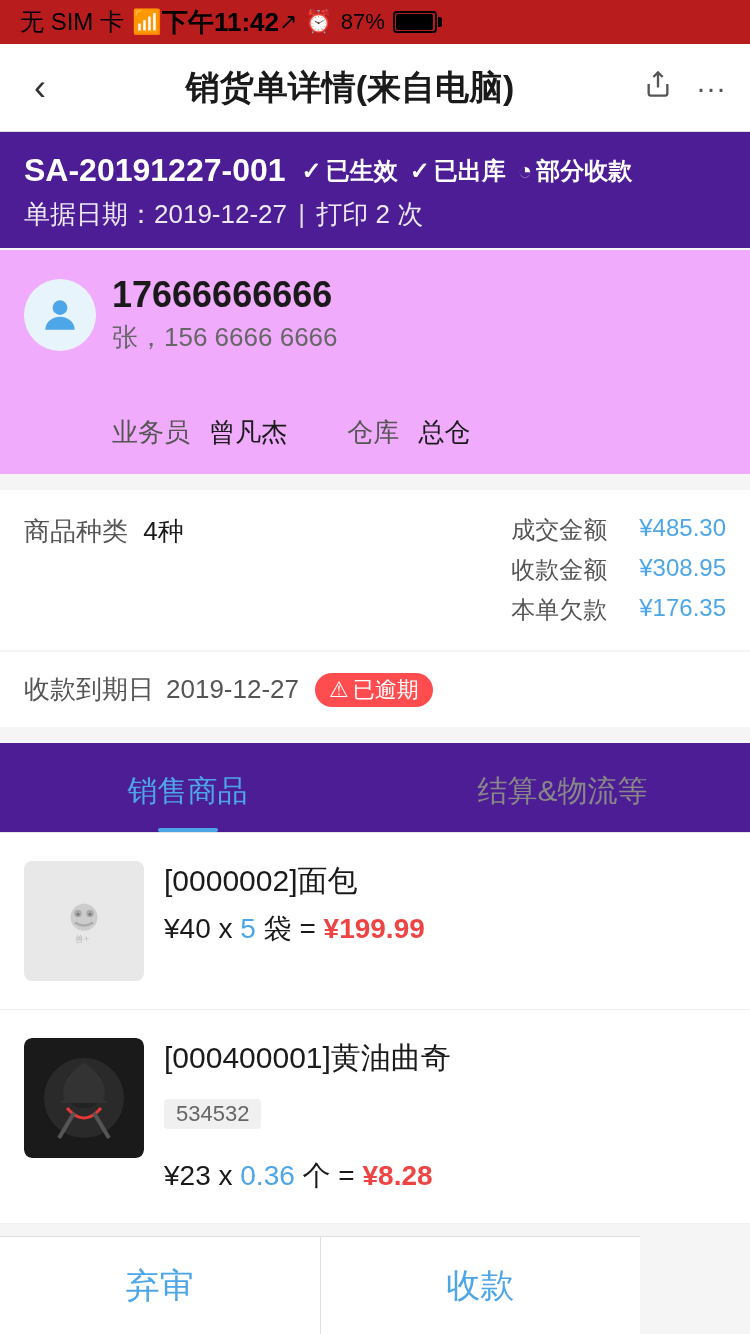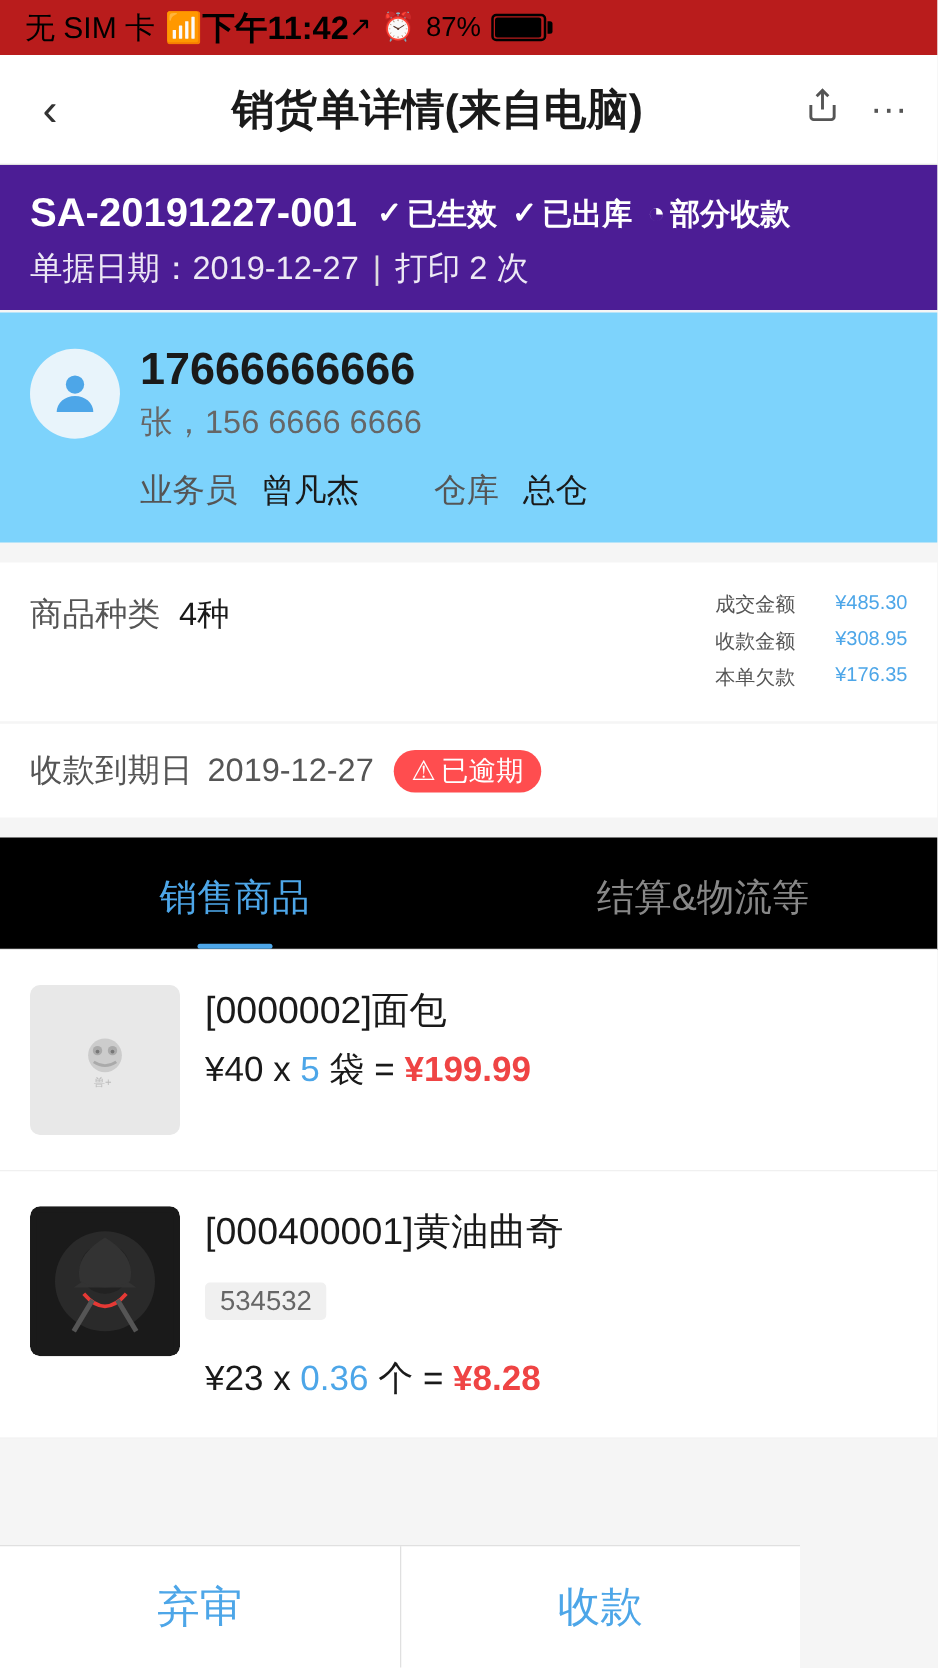--- a/index.html
+++ b/index.html
@@ -94,21 +94,21 @@
     .badge-check::before { content: '✓'; font-weight: bold; }
     .badge-clock::before { content: '◔'; }
     .header-date {
       margin-top: 8px;
       font-size: 26px;
       color: rgba(255,255,255,0.9);
     }
 
     
     .customer-section {
-      background: #7dd3fc;
+      background: #f0abfc;
       padding: 24px;
       margin-top: 2px;
     }
     .customer-info {
       display: flex; align-items: center; gap: 16px;
     }
     .avatar {
       width: 72px; height: 72px; border-radius: 50%;
       background: #e8f4fb;
       display: flex; align-items: center; justify-content: center;
@@ -118,38 +118,38 @@
     .customer-name {
       font-size: 36px; font-weight: 600; color: #1a1a1a;
     }
     .customer-sub {
       font-size: 26px; color: #666; margin-top: 4px;
     }
     .customer-meta {
       display: flex; gap: 60px; margin-top: 20px;
       padding-left: 88px;
     }
-    .meta-item { font-size: 26px; color: #555; }
+    .meta-item { font-size: 26px; color: #555; margin-top: 40px; }
     .meta-value { color: #1a1a1a; }
 
     
     .summary-section {
       background: #fff;
       padding: 24px;
       margin-top: 16px;
       display: flex;
       justify-content: space-between;
       align-items: flex-start;
     }
     .summary-left { font-size: 26px; color: #555; }
     .summary-left .count { color: #1a1a1a; font-weight: 500; margin-left: 8px; }
     .summary-right { text-align: right; }
     .summary-row {
       display: flex; justify-content: space-between; gap: 32px;
-      font-size: 16px; margin-bottom: 8px; color: #555;
+      font-size: 24px; margin-bottom: 8px; color: #555;
     }
     .summary-row:last-child { margin-bottom: 0; }
     .amount { color: #4da6e8; font-weight: 500; }
 
     
     .due-section {
       background: #fff;
       padding: 20px 24px;
       margin-top: 2px;
       display: flex; align-items: center; gap: 12px;
@@ -160,21 +160,21 @@
       color: #fff;
       border-radius: 20px;
       padding: 2px 14px;
       font-size: 22px;
       margin-left: 4px;
       display: flex; align-items: center; gap: 4px;
     }
 
     
     .tabs-section {
-      background: #000000;
+      background: #4c1d95;
       margin-top: 16px;
       display: flex;
       border-bottom: 1px solid #e8e8e8;
     }
     .tab {
       flex: 1; text-align: center;
       padding: 28px 0 20px;
       font-size: 30px;
       color: #888;
       cursor: pointer;

